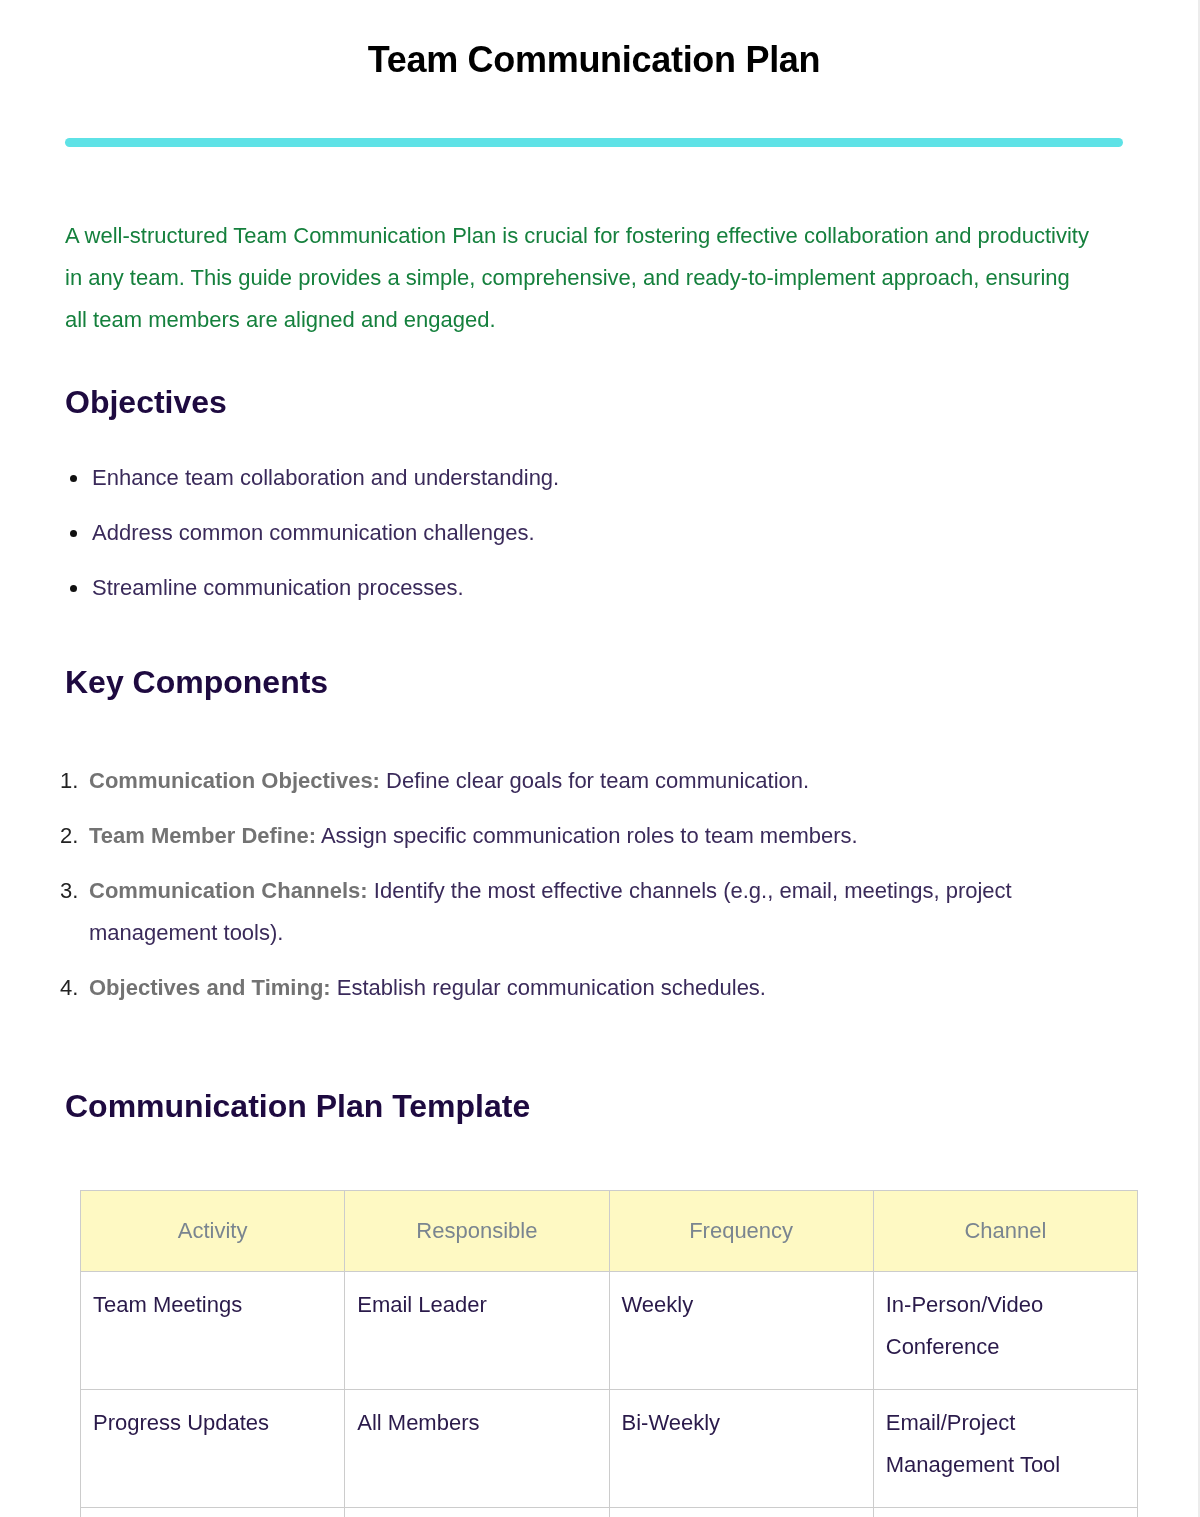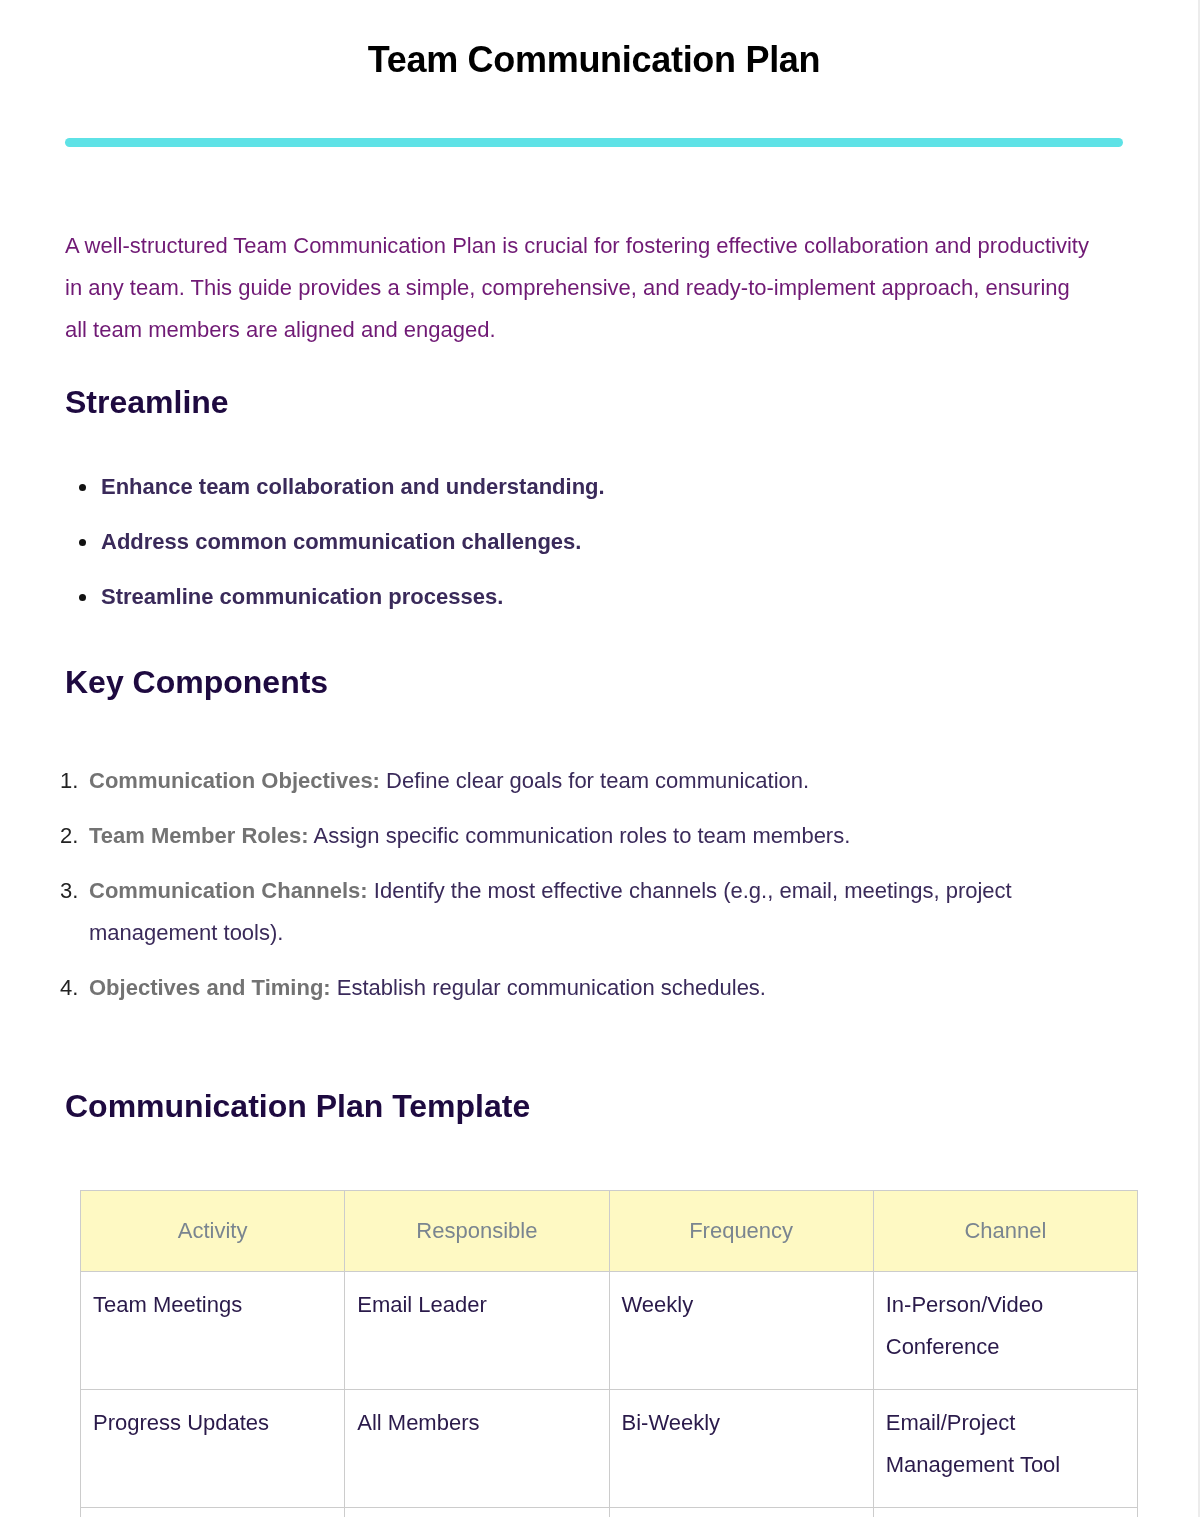--- a/index.html
+++ b/index.html
@@ -47,48 +47,47 @@
       left: 0;
       top: 138px;
       width: 1058px;
       height: 9px;
       border-radius: 5px;
       background: #5ee2e6;
     }
     .intro {
       position: absolute;
       left: 0;
-      top: 225px;
+      top: 215px;
       width: 1030px;
       font-size: 22px;
       line-height: 42px;
-      color: #701a75;
+      color: #15803d;
       margin: 0;
     }
     h2 {
       position: absolute;
       left: 0;
       margin: 0;
       font-size: 32px;
       font-weight: 700;
       color: #1e0a40;
       line-height: 40px;
     }
     .h-objectives { top: 382px; }
     .h-components { top: 662px; }
     .h-template { top: 1086px; }
 
     ul.objectives {
       position: absolute;
       left: 0;
       top: 455px;
-      margin: 12px;
+      margin: 3px;
       padding: 0;
       list-style: none;
-      font-weight: bold;
     }
     ul.objectives li {
       position: relative;
       padding-left: 24px;
       font-size: 22px;
       line-height: 40px;
       height: 40px;
       margin-bottom: 15px;
       color: #3a2a5a;
     }
@@ -169,21 +168,21 @@
 <body>
 
 <div class="scroll-track"></div>
 
 <div class="page">
   <h1 class="title">Team Communication Plan</h1>
   <div class="title-bar"></div>
 
   <p class="intro">A well-structured Team Communication Plan is crucial for fostering effective collaboration and productivity in any team. This guide provides a simple, comprehensive, and ready-to-implement approach, ensuring all team members are aligned and engaged.</p>
 
-  <h2 class="h-objectives">Streamline</h2>
+  <h2 class="h-objectives">Objectives</h2>
   <ul class="objectives">
     <li>
       <span class="bullet"></span>
       <span>Enhance team collaboration and understanding.</span>
     </li>
     <li>
       <span class="bullet"></span>
       <span>Address common communication challenges.</span>
     </li>
     <li>
@@ -191,21 +190,21 @@
       <span>Streamline communication processes.</span>
     </li>
   </ul>
 
   <h2 class="h-components">Key Components</h2>
   <ol class="components">
     <li>
       <span class="num">1.</span><strong>Communication Objectives:</strong><span> Define clear goals for team communication.</span>
     </li>
     <li>
-      <span class="num">2.</span><strong>Team Member Roles:</strong><span> Assign specific communication roles to team members.</span>
+      <span class="num">2.</span><strong>Team Member Define:</strong><span> Assign specific communication roles to team members.</span>
     </li>
     <li>
       <span class="num">3.</span><strong>Communication Channels:</strong><span> Identify the most effective channels (e.g., email, meetings, project management tools).</span>
     </li>
     <li>
       <span class="num">4.</span><strong>Objectives and Timing:</strong><span> Establish regular communication schedules.</span>
     </li>
   </ol>
 
   <h2 class="h-template">Communication Plan Template</h2>

